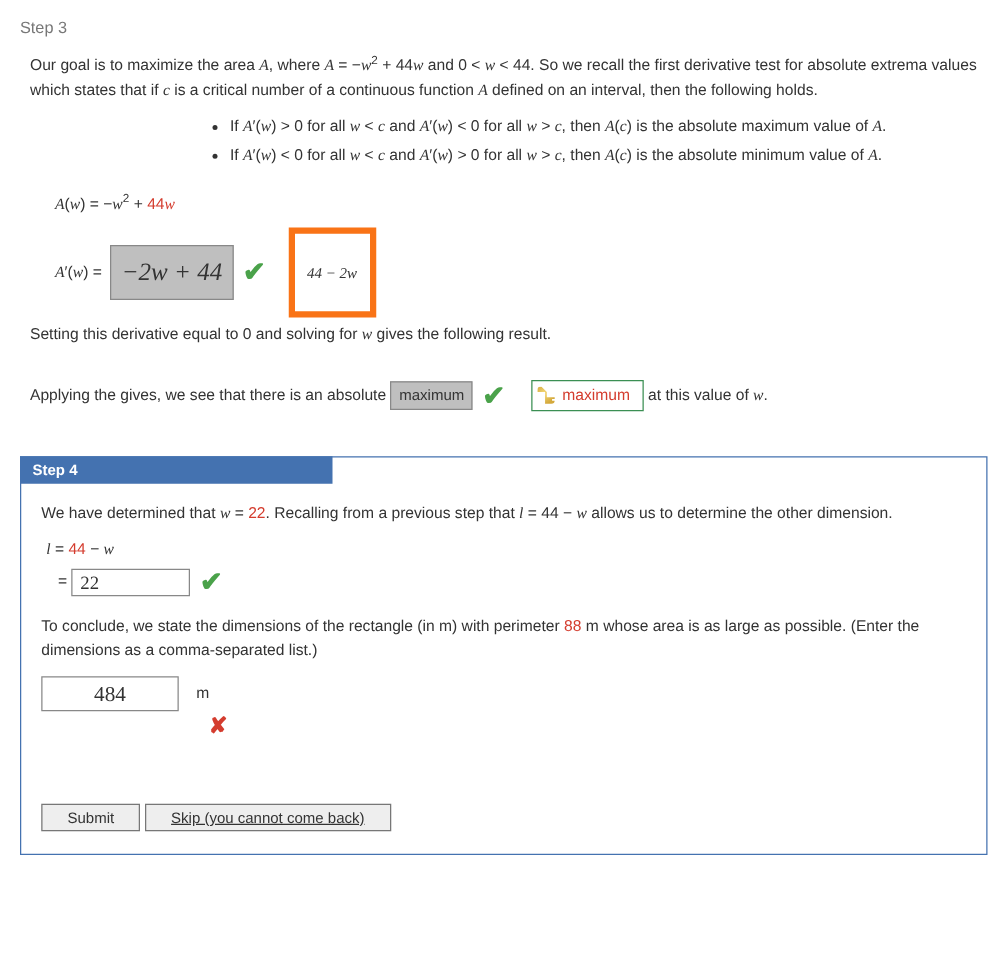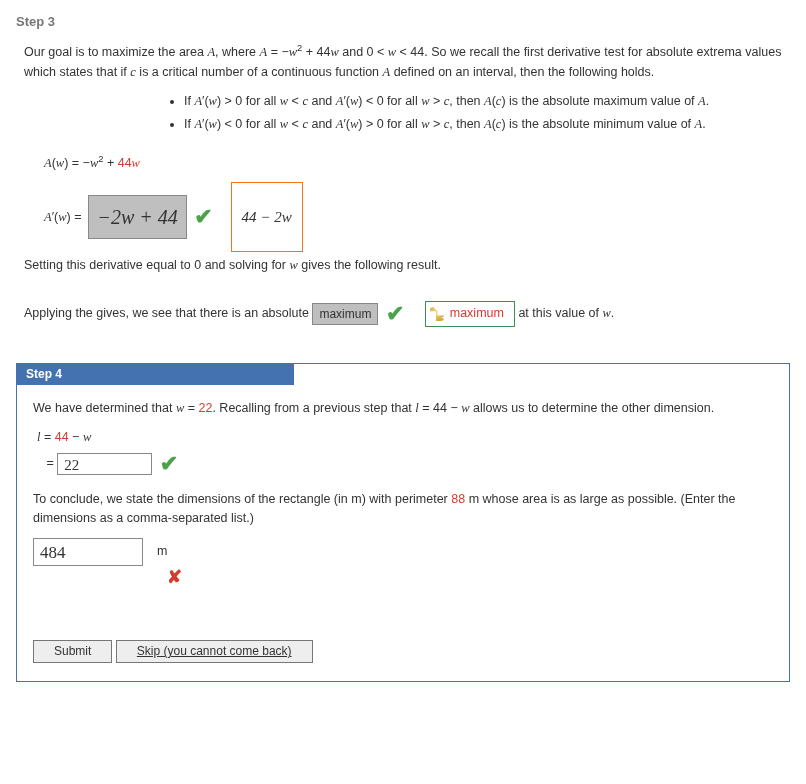--- a/index.html
+++ b/index.html
@@ -9,21 +9,21 @@
     font-family: Verdana, Geneva, sans-serif;
     font-size: 12.5px;
     color: #333;
     background: #fff;
     width: 806px;
   }
   .math-var { font-style: italic; font-family: Georgia, 'Times New Roman', serif; }
   .math { font-family: Georgia, 'Times New Roman', serif; }
   .step-header {
     color: #777;
-    font-weight: bold;
+    font-weight: normal;
     font-size: 13px;
     margin: 6px 0 12px 0;
   }
   .content {
     padding: 0 8px;
     line-height: 1.55;
   }
   sup { font-size: 0.75em; vertical-align: super; }
   ul.bullets {
     margin: 10px 0 16px 160px;
@@ -50,24 +50,24 @@
     display: inline-block;
     background: #bfbfbf;
     border: 1px solid #888;
     padding: 1px 6px;
     font-family: Verdana, sans-serif;
     font-size: 12px;
     vertical-align: middle;
   }
   .answer-box {
     display: inline-block;
-    border: 1px solid #f97316;
+    border: 5px solid #f97316;
     padding: 20px 10px;
     font-family: Georgia, serif;
-    font-size: 15px;
+    font-size: 12px;
     vertical-align: middle;
     color: #333;
     position: relative;
   }
   .key-box {
     display: inline-block;
     border: 1px solid #3b8f53;
     padding: 2px 10px 2px 24px;
     font-family: Verdana, sans-serif;
     font-size: 12.5px;
@@ -110,36 +110,36 @@
     padding: 2px 6px;
     min-width: 30px;
     background: #fff;
     vertical-align: middle;
     font-size: 15px;
     font-family: Georgia, serif;
     height: 22px;
     line-height: 18px;
   }
   .input-field.wide { min-width: 95px; }
-  .input-field.xwide { min-width: 110px; font-size: 17px; height: 28px; line-height: 24px;}
+  .input-field.xwide { min-width: 110px; font-size: 17px; height: 28px; line-height: 24px; text-align: center;}
   .red { color: #d43c2e; }
 
   .step4-container {
     margin-top: 36px;
     border: 1px solid #4472b0;
     padding: 0;
   }
   .step4-tab {
     background: #4472b0;
     color: #fff;
     font-weight: bold;
     font-size: 12px;
     padding: 4px 10px;
     display: inline-block;
-    width: 278px;
+    width: 250px;
     margin: -1px 0 0 -1px;
   }
   .step4-body {
     padding: 14px 16px 18px 16px;
     line-height: 1.55;
   }
   .btn {
     display: inline-block;
     border: 1px solid #777;
     background: #eee;

